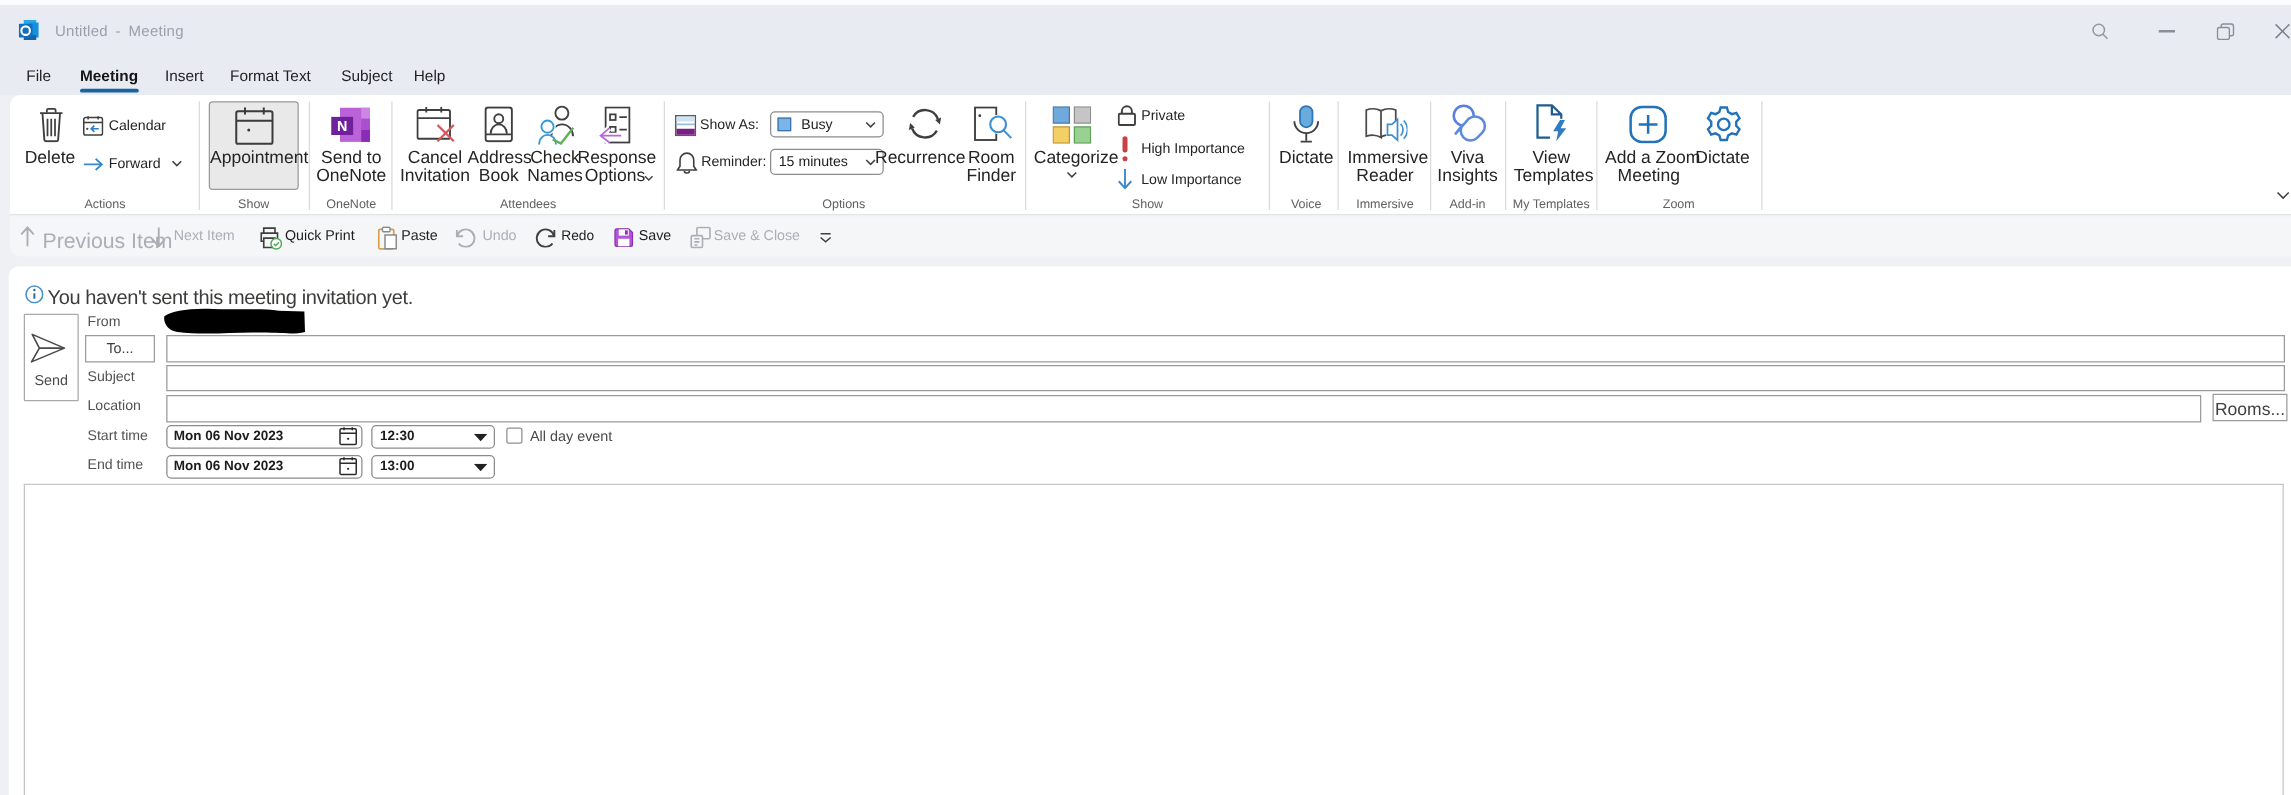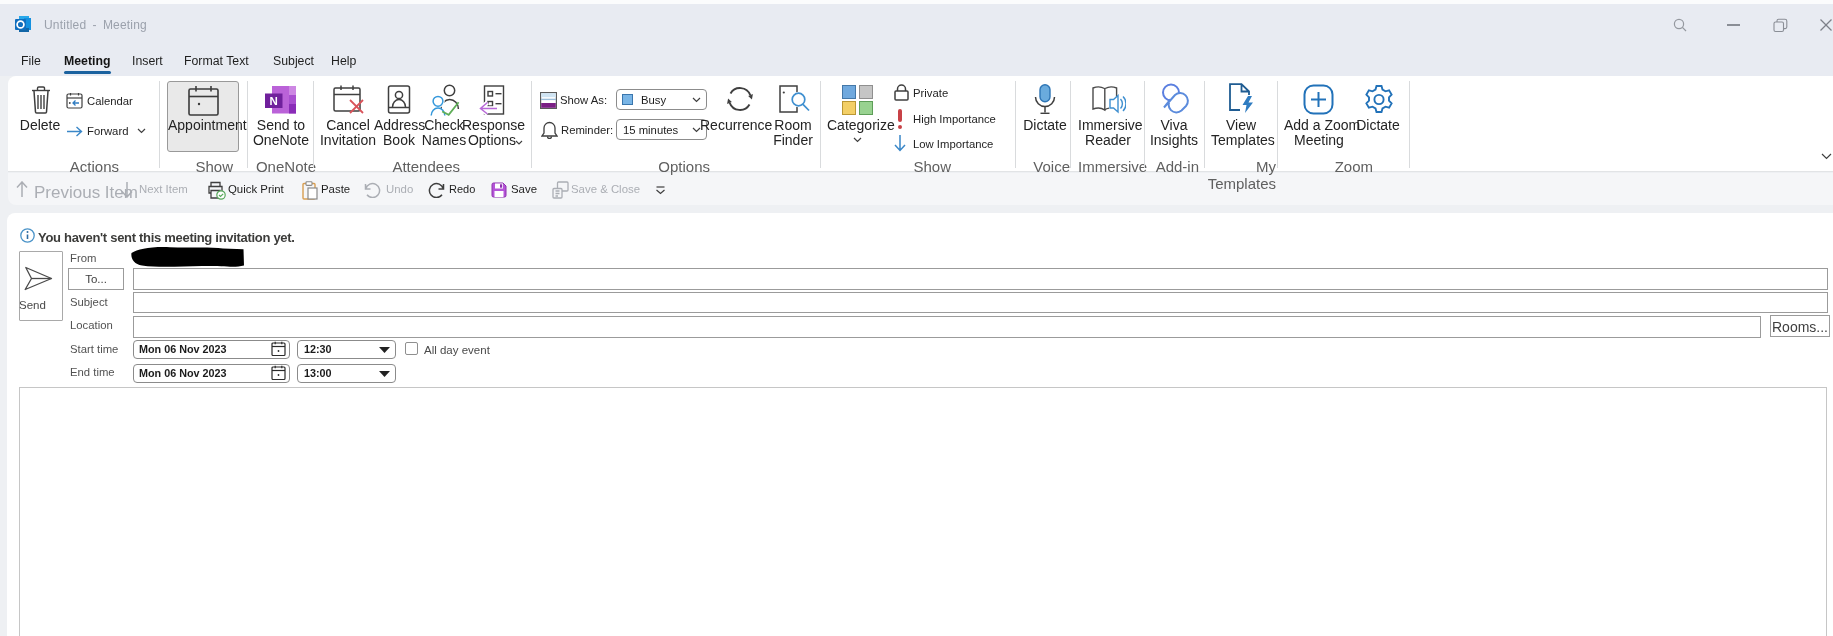--- a/index.html
+++ b/index.html
@@ -12,21 +12,21 @@
 #titletext { left:44px; top:18px; font-size:12px; color:#9ba1ac; letter-spacing:0.2px; }
 
 .menu { top:54px; font-size:12.3px; color:#1f1f1f; }
 #menuMeeting { font-weight:bold; color:#151515; }
 #meetUnderline { left:64px; top:71px; width:47px; height:2.5px; background:#1b629f; border-radius:2px; }
 
 #ribbon { left:8px; top:76px; width:1825px; height:96px; background:#ffffff; border-radius:8px 0 0 0; border-bottom:1px solid #e2e4e6; }
 #toolbar { left:8px; top:173px; width:1825px; height:32px; background:#f5f6f8; border-radius:0 0 0 8px; }
 #content { left:7px; top:213px; width:1826px; height:423px; background:#ffffff; border-radius:8px 0 0 0; }
 .sep { top:81px; width:1px; height:87px; background:#d9dbdd; }
-.grp { top:158px; font-size:15px; color:#606060; text-align:right; }
+.grp { top:158px; font-size:10px; color:#606060; text-align:center; }
 .lbl { font-size:14px; color:#242424; text-align:center; line-height:15px; white-space:nowrap; }
 .small { font-size:11.3px; color:#242424; white-space:nowrap; }
 .combo { border:1px solid #8c8c8c; border-radius:4px; background:#fff; height:21px; }
 .combotext { font-size:11.3px; color:#1d1d1d; }
 
 .flabel { font-size:11.3px; color:#525252; }
 .field { border:1px solid #9b9b9b; background:#fff; }
 .dtfield { border:1px solid #8b8b8b; border-radius:4px; background:#fff; }
 .dtext { font-size:10.8px; font-weight:bold; color:#1b1b1b; }
 </style>
@@ -352,28 +352,28 @@
 <svg class="abs" style="left:655px;top:186px" width="11" height="9" viewBox="0 0 11 9" fill="none" stroke="#3f3f3f" stroke-width="1.2">
   <line x1="1.5" y1="1" x2="9.5" y2="1"></line>
   <path d="M1.5 4 L5.5 7.5 L9.5 4"></path>
 </svg>
 
 <svg class="abs" style="left:20px;top:228px" width="15" height="15" viewBox="0 0 15 15" fill="none">
   <circle cx="7.5" cy="7.5" r="6.7" stroke="#4a93c8" stroke-width="1.3"></circle>
   <line x1="7.5" y1="6.5" x2="7.5" y2="11" stroke="#2e6da4" stroke-width="1.6"></line>
   <circle cx="7.5" cy="4" r="1" fill="#2e6da4"></circle>
 </svg>
-<div class="abs" style="left:38px;top:230px;font-size:13px;font-weight:bold;letter-spacing:-0.3px;color:#3c3c3a">You haven't sent this meeting invitation yet.</div>
+<div class="abs" style="left:38px;top:230px;font-size:16px;font-weight:normal;letter-spacing:-0.3px;color:#3c3c3a">You haven't sent this meeting invitation yet.</div>
 
 <div class="abs" style="left:19px;top:251px;width:44px;height:70px;background:#fff;border:1px solid #a9a9a9;border-radius:1px"></div>
 <svg class="abs" style="left:24px;top:266px" width="29" height="25" viewBox="0 0 29 25" fill="none" stroke="#4a4a4a" stroke-width="1.3" stroke-linejoin="round">
   <path d="M27.5 12.5 L1.8 1.5 L7.5 12.5 L1.2 23.5 Z"></path>
   <path d="M27.5 12.5 L7.5 12.5"></path>
 </svg>
-<div class="abs" style="left:19px;top:299px;width:44px;font-size:11.5px;color:#4a4a4a">Send</div>
+<div class="abs" style="left:19px;top:299px;width:44px;text-align:center;font-size:11.5px;color:#4a4a4a">Send</div>
 
 <div class="abs flabel" style="left:70px;top:252px">From</div>
 <svg class="abs" style="left:130px;top:245px" width="115" height="24" viewBox="0 0 115 24">
   <path d="M1.5 8 C8 4 20 1.5 40 2.2 C60 3 80 1.5 93 3.5 L113.5 4.2 L114 20.5 C104 23 95 20.8 72 21 C52 21.2 30 23 12 20.5 C4 19.3 0.5 13 1.5 8 Z" fill="#000"></path>
 </svg>
 
 <div class="abs" style="left:68px;top:268px;width:56px;height:22px;background:#fff;border:1px solid #9b9b9b"></div>
 <div class="abs" style="left:68px;top:273px;width:56px;text-align:center;font-size:11.5px;color:#3f3f3f">To...</div>
 <div class="abs field" style="left:133px;top:268px;width:1695px;height:22px"></div>
 

